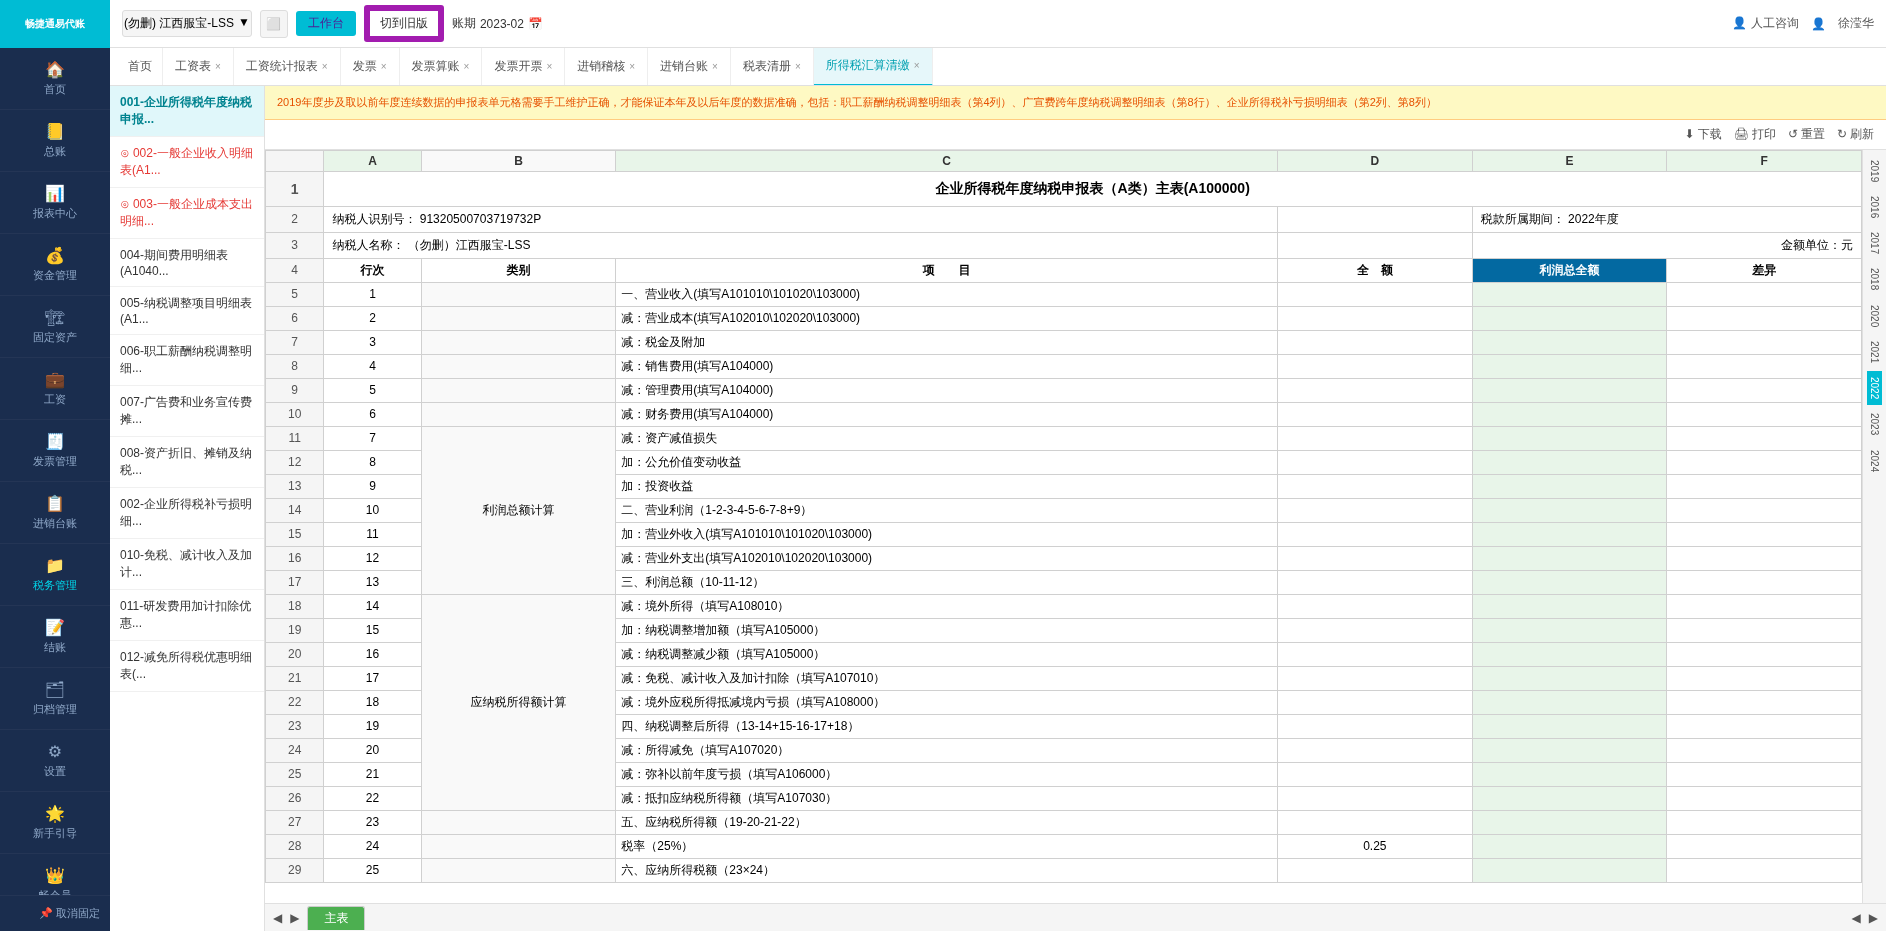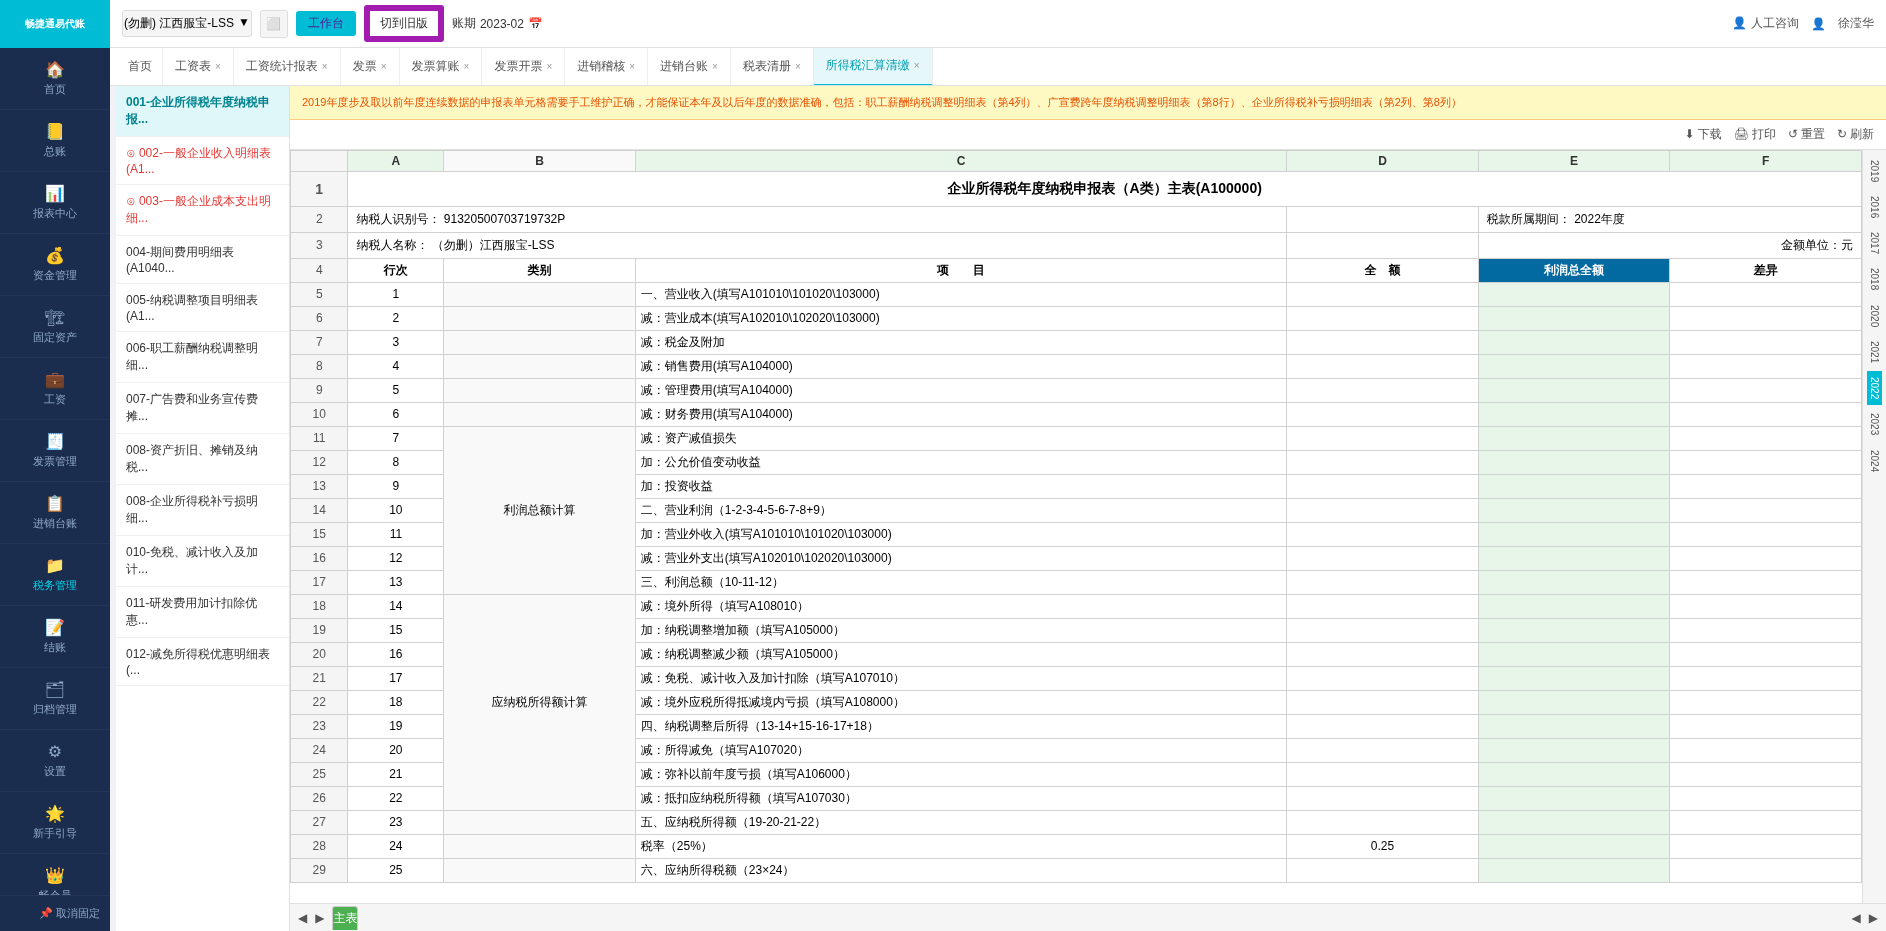--- a/index.html
+++ b/index.html
@@ -30,21 +30,21 @@
     .nav-tabs { background: #fff; border-bottom: 1px solid #e0e0e0; display: flex; align-items: center; padding: 0 8px; height: 38px; flex-shrink: 0; overflow-x: auto; }
     .nav-tab { padding: 0 12px; height: 38px; display: flex; align-items: center; gap: 4px; font-size: 12px; color: #555; cursor: pointer; border-right: 1px solid #eee; white-space: nowrap; }
     .nav-tab.active { background: #e6f7fa; color: #00a0b0; border-bottom: 2px solid #00bcd4; }
     .nav-tab .close-x { color: #999; font-size: 10px; }
     .nav-tab-home { color: #555; font-size: 12px; padding: 0 10px; }
 
     
     .content { flex: 1; display: flex; overflow: hidden; }
 
     
-    .left-panel { width: 174px; background: #fff; border-right: 1px solid #e0e0e0; display: flex; flex-direction: column; flex-shrink: 0; margin-left: 6px; }
+    .left-panel { width: 155px; background: #fff; border-right: 1px solid #e0e0e0; display: flex; flex-direction: column; flex-shrink: 0; }
     .left-panel-item { padding: 8px 10px; font-size: 12px; cursor: pointer; border-bottom: 1px solid #f0f0f0; color: #333; }
     .left-panel-item.active { background: #e0f7fa; color: #00838f; font-weight: bold; }
     .left-panel-item.error { color: #e53935; }
 
     
     .right-content { flex: 1; display: flex; flex-direction: column; overflow: hidden; }
 
     
     .notice-bar { background: #fef9c3; padding: 8px 12px; font-size: 11px; color: #e65100; border-bottom: 1px solid #ffcc80; flex-shrink: 0; line-height: 1.5; }
 
@@ -72,21 +72,21 @@
     .col-d { width: 100px; text-align: center; }
     .col-e { width: 100px; text-align: center; background: #e8f5e9; }
     .col-f { width: 100px; text-align: center; }
     .title-row td { text-align: center; font-weight: bold; font-size: 14px; padding: 8px; }
     .info-row td { padding: 4px 8px; font-size: 12px; }
     .lirunzong { background: #f9f9f9; text-align: center; vertical-align: middle; }
     .yingnashuei { background: #f9f9f9; text-align: center; vertical-align: middle; }
 
     
     .bottom-tabs { background: #f5f5f5; border-top: 1px solid #e0e0e0; height: 28px; display: flex; align-items: center; padding: 0 8px; flex-shrink: 0; }
-    .bottom-tab { padding: 3px 0; font-size: 12px; background: #fff; border: 1px solid #ccc; border-bottom: none; cursor: pointer; border-radius: 3px 3px 0 0; }
+    .bottom-tab { padding: 3px 16px; font-size: 12px; background: #fff; border: 1px solid #ccc; border-bottom: none; cursor: pointer; border-radius: 3px 3px 0 0; }
     .bottom-tab.active { background: #4caf50; color: white; }
     .bottom-nav { display: flex; align-items: center; gap: 4px; margin-right: 8px; color: #555; cursor: pointer; }
   </style>
 </head>
 <body>
 
 <div class="sidebar">
   <div class="sidebar-logo">畅捷通易代账</div>
   <div class="sidebar-nav">
     <div class="sidebar-item">
@@ -227,21 +227,21 @@
         <span style="color:#e53935">⊙ </span><span>002-一般企业收入明细表(A1...</span>
       </div>
       <div class="left-panel-item error">
         <span style="color:#e53935">⊙ </span><span>003-一般企业成本支出明细...</span>
       </div>
       <div class="left-panel-item">004-期间费用明细表(A1040...</div>
       <div class="left-panel-item">005-纳税调整项目明细表(A1...</div>
       <div class="left-panel-item">006-职工薪酬纳税调整明细...</div>
       <div class="left-panel-item">007-广告费和业务宣传费摊...</div>
       <div class="left-panel-item">008-资产折旧、摊销及纳税...</div>
-      <div class="left-panel-item">008-企业所得税补亏损明细...</div>
+      <div class="left-panel-item">002-企业所得税补亏损明细...</div>
       <div class="left-panel-item">010-免税、减计收入及加计...</div>
       <div class="left-panel-item">011-研发费用加计扣除优惠...</div>
       <div class="left-panel-item">012-减免所得税优惠明细表(...</div>
     </div>
 
     <div class="right-content">
 
       <div class="notice-bar">2019年度步及取以前年度连续数据的申报表单元格需要手工维护正确，才能保证本年及以后年度的数据准确，包括：职工薪酬纳税调整明细表（第4列）、广宣费跨年度纳税调整明细表（第8行）、企业所得税补亏损明细表（第2列、第8列）</div>
 
       <div class="toolbar">

